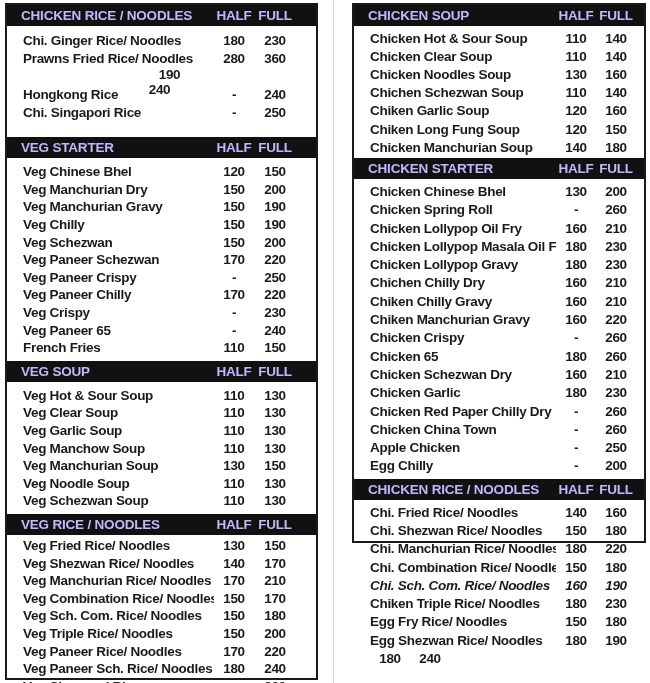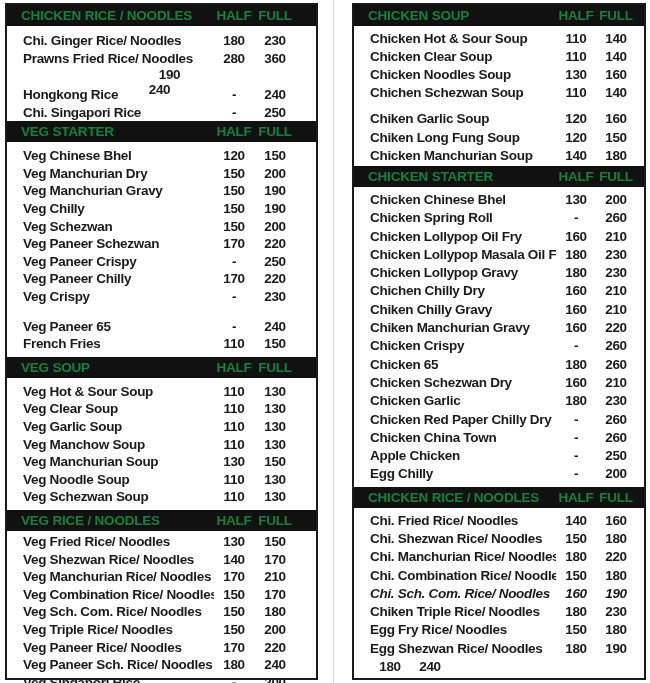--- a/index.html
+++ b/index.html
@@ -5,24 +5,24 @@
   * { margin: 0; padding: 0; box-sizing: border-box; }
   html, body { width: 650px; height: 683px; background: #ffffff; overflow: hidden; }
   body { position: relative; font-family: "Liberation Sans", "DejaVu Sans", sans-serif; color: #1a1a1a; }
   .panel {
     position: absolute;
     top: 3px;
     border: 2px solid #1a1a1a;
     background: #fff;
   }
   #left-panel { left: 5px; width: 313px; height: 677px; }
-  #right-panel { left: 352px; width: 294px; height: 677px; }
+  #right-panel { left: 352px; width: 294px; height: 540px; }
   .section-header {
     background: #111;
-    color: #15803d;
+    color: #c4b5fd;
     font-weight: bold;
     font-size: 13.5px;
     height: 21px;
     display: flex;
     align-items: center;
     padding-left: 14px;
     letter-spacing: -0.2px;
   }
   .section-header .title { flex: 1; }
   .section-header .col { text-align: center; }
@@ -48,21 +48,21 @@
 <body>
 
 <div class="divider-line" style="left:333px;"></div>
 
 <div class="panel" id="left-panel">
     <div class="section-header">
       <span class="title">CHICKEN RICE / NOODLES</span>
       <span class="col col-half">HALF</span>
       <span class="col col-full">FULL</span>
     </div>
-    <div class="items" style="padding-bottom: 0; padding-top: 5px;">
+    <div class="items" style="padding-bottom: 16px; padding-top: 5px;">
       <div class="row" style="height: 18px;">
         <span class="name">Chi. Ginger Rice/ Noodles</span>
         <span class="price price-half">180</span>
         <span class="price price-full">230</span>
       </div>
       <div class="row" style="height: 18px;">
         <span class="name">Prawns Fried Rice/ Noodles</span>
         <span class="price price-half">280</span>
         <span class="price price-full">360</span>
       </div>
@@ -126,21 +126,21 @@
       <div class="row" style="height: 17.6px;">
         <span class="name">Veg Paneer Chilly</span>
         <span class="price price-half">170</span>
         <span class="price price-full">220</span>
       </div>
       <div class="row" style="height: 17.6px;">
         <span class="name">Veg Crispy</span>
         <span class="price price-half">-</span>
         <span class="price price-full">230</span>
       </div>
-      <div class="row" style="height: 17.6px; margin-top: 12px;">
+      <div class="row" style="height: 17.6px;">
         <span class="name">Veg Paneer 65</span>
         <span class="price price-half">-</span>
         <span class="price price-full">240</span>
       </div>
       <div class="row" style="height: 17.6px;">
         <span class="name">French Fries</span>
         <span class="price price-half">110</span>
         <span class="price price-full">150</span>
       </div>
     </div>
@@ -259,21 +259,21 @@
       <div class="row" style="height: 18.2px;">
         <span class="name">Chicken Noodles Soup</span>
         <span class="price price-half">130</span>
         <span class="price price-full">160</span>
       </div>
       <div class="row" style="height: 18.2px;">
         <span class="name">Chichen Schezwan Soup</span>
         <span class="price price-half">110</span>
         <span class="price price-full">140</span>
       </div>
-      <div class="row" style="height: 18.2px; margin-top: 8px;">
+      <div class="row" style="height: 18.2px;">
         <span class="name">Chiken Garlic Soup</span>
         <span class="price price-half">120</span>
         <span class="price price-full">160</span>
       </div>
       <div class="row" style="height: 18.2px; align-items: center;">
         <span class="name">Chiken Long Fung Soup</span>
         <span class="price price-half">120</span>
         <span class="price price-full">150</span>
       </div>
       <div class="row" style="height: 18.2px;">

